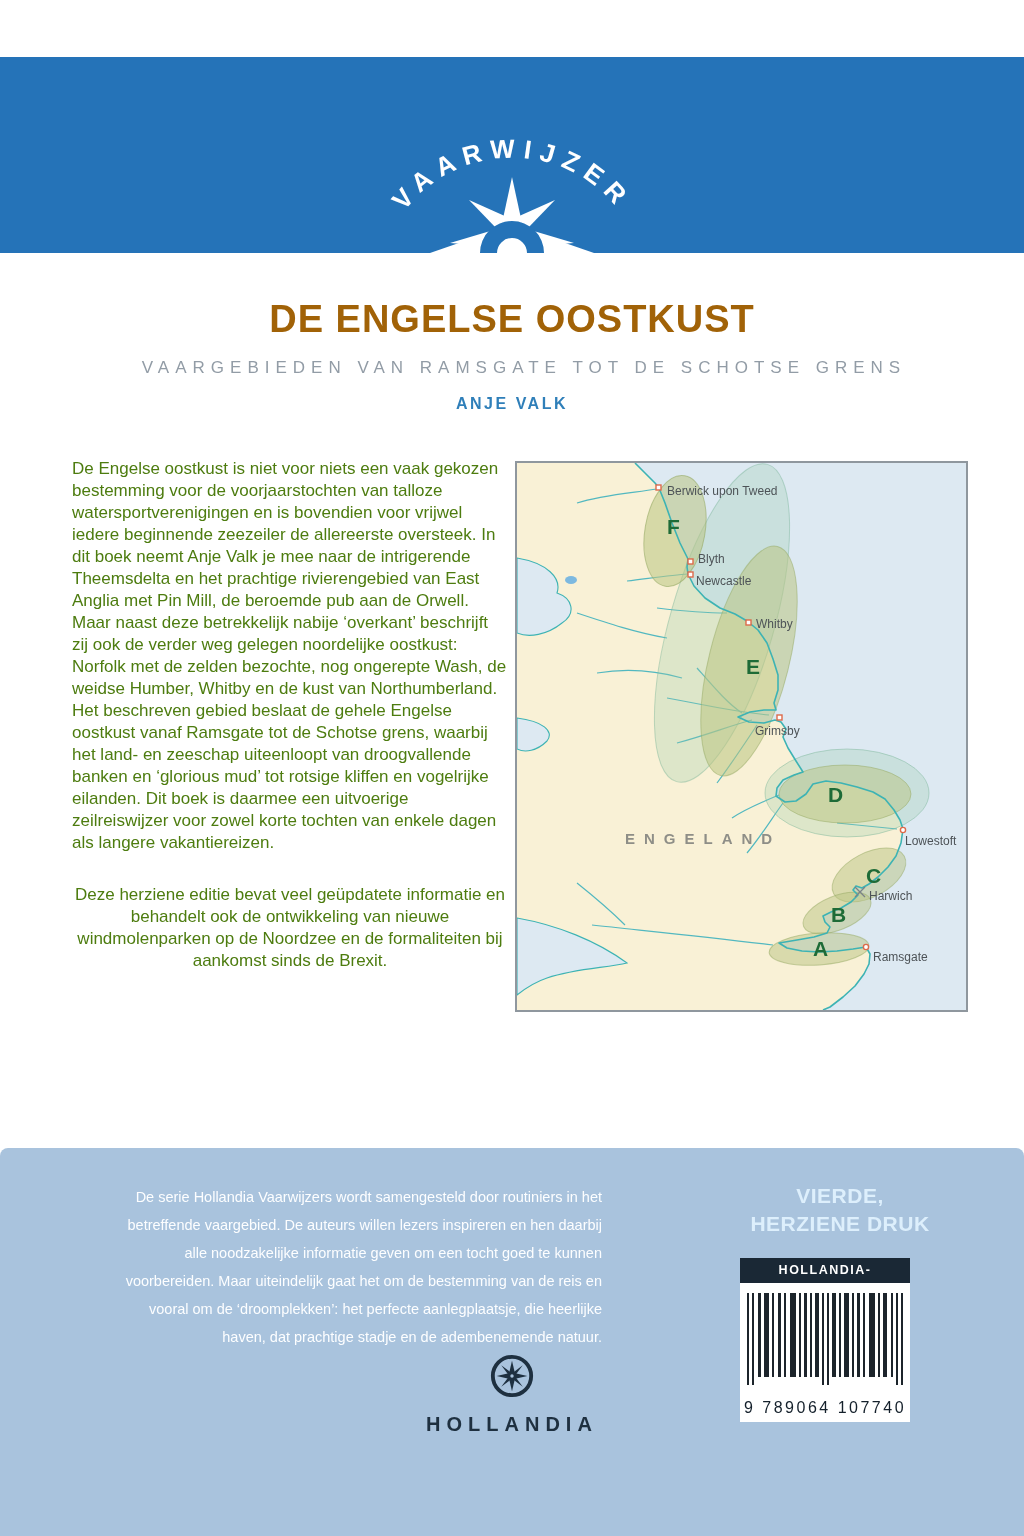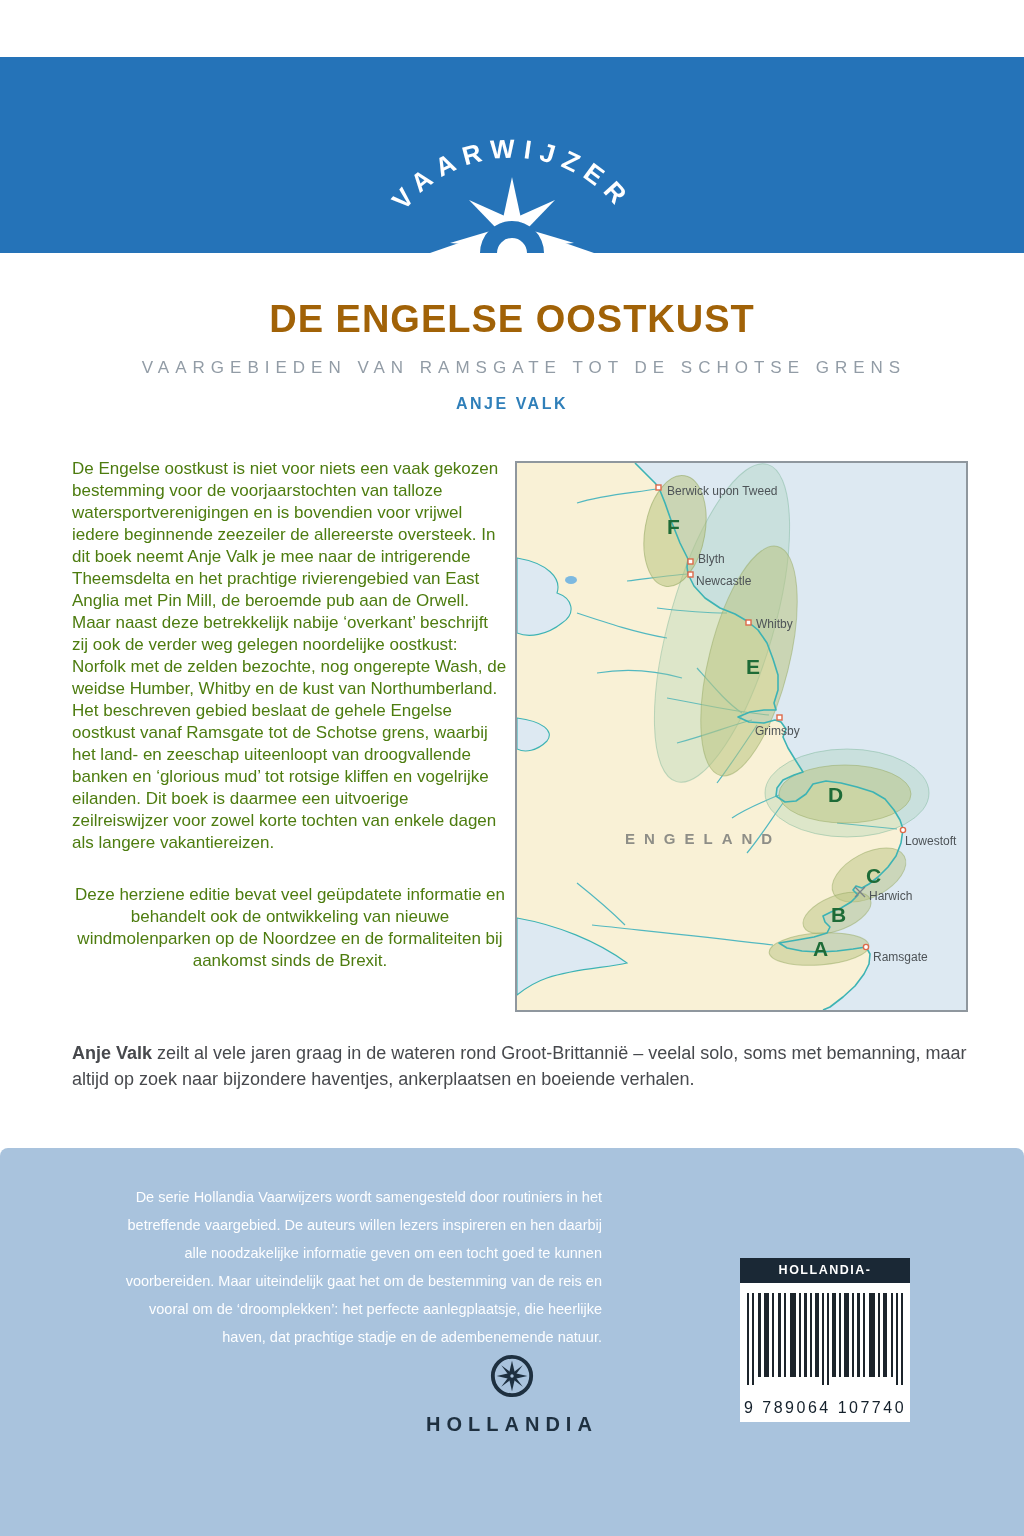--- a/index.html
+++ b/index.html
@@ -167,25 +167,28 @@
         <text x="238" y="272">Grimsby</text>
         <text x="388" y="382">Lowestoft</text>
         <text x="352" y="437">Harwich</text>
         <text x="356" y="498">Ramsgate</text>
       </g>
 
       <text x="108" y="381" font-family="Liberation Sans, sans-serif" font-size="15" font-weight="bold" fill="#8e8e87" letter-spacing="9">ENGELAND</text>
     </svg>
   </div>
 
-  <div class="bio"><b>Anje Valk</b><span> zeilt al vele jaren graag in de wateren rond Groot-Brittannië – veelal solo, soms met bemanning, maar altijd op zoek naar bijzondere haventjes, ankerplaatsen en boeiende verhalen.</span></div>
 
   <div class="footer">
     <div class="series">De serie Hollandia Vaarwijzers wordt samengesteld door routiniers in het betreffende vaargebied. De auteurs willen lezers inspireren en hen daarbij alle noodzakelijke informatie geven om een tocht goed te kunnen voorbereiden. Maar uiteindelijk gaat het om de bestemming van de reis en vooral om de ‘droomplekken’: het perfecte aanlegplaatsje, die heerlijke haven, dat prachtige stadje en de adembenemende natuur.</div>
 
+    <div class="edition">
+      <div>VIERDE,</div>
+      <div>HERZIENE DRUK</div>
+    </div>
 
     <div class="barcode-box">
       <div class="barcode-label">HOLLANDIA-BOEKEN.NL</div>
       <svg class="bars" width="164" height="94" viewBox="0 0 164 94">
         <g fill="#1c242b">
           <rect x="4" y="0" width="2" height="92"></rect>
           <rect x="9" y="0" width="2" height="92"></rect>
           <rect x="15" y="0" width="3" height="84"></rect>
           <rect x="21" y="0" width="5" height="84"></rect>
           <rect x="29" y="0" width="2" height="84"></rect>

